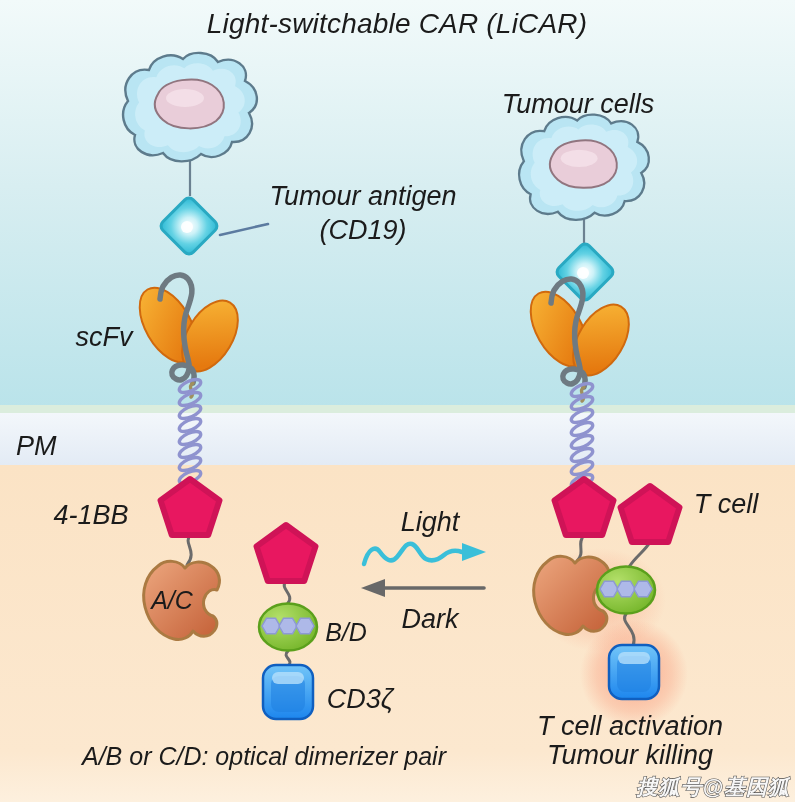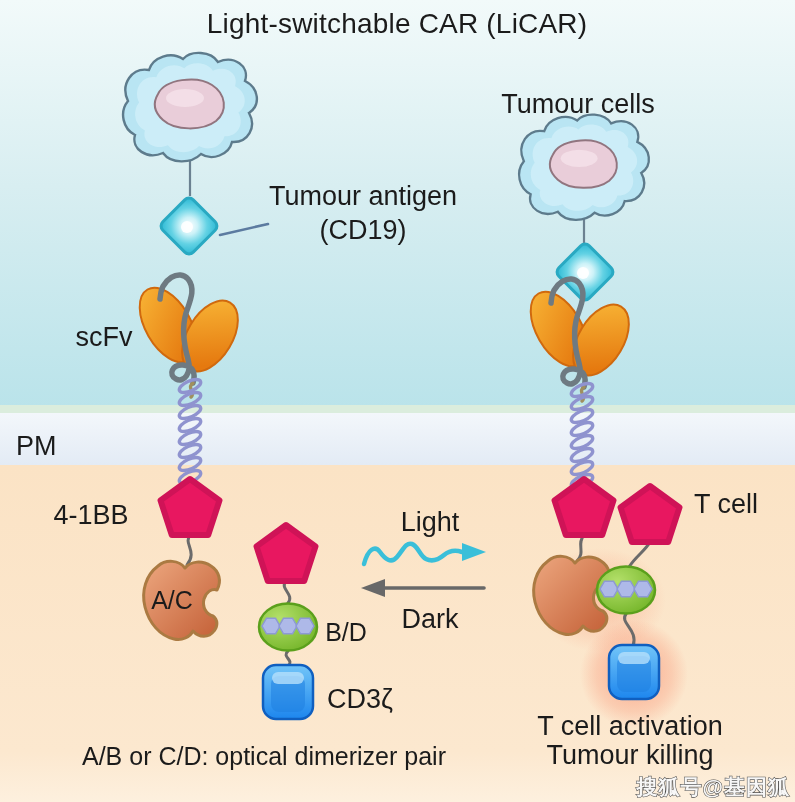--- a/index.html
+++ b/index.html
@@ -1,16 +1,16 @@
 <!DOCTYPE html>
 <html><head>
 <meta charset="utf-8">
 <style>
   html,body{margin:0;padding:0;background:#ffffff;}
-  .stage{position:relative;width:795px;height:802px;overflow:hidden;font-family:"Liberation Sans","DejaVu Sans",sans-serif;}
+  .stage{position:relative;width:795px;height:802px;overflow:hidden;font-family:"Liberation Sans","DejaVu Sans",sans-serif;font-style:italic;}
   svg{display:block;}
   text{font-family:"Liberation Sans","DejaVu Sans",sans-serif;fill:#1b1b1b;}
   .lbl{font-size:27px;}
   .title{font-size:28px;letter-spacing:.2px;}
   .sub{font-size:25px;}
   .wm{font-size:21px;font-weight:bold;fill:#f7f7f7;stroke:#4d4d4d;stroke-width:1.1px;paint-order:stroke;letter-spacing:1px;}
   .cellbody{fill:#b9e5f3;stroke:#5d7b8c;stroke-width:2.4;}
   .cellinner{fill:#cfeef8;stroke:none;opacity:.85;}
   .nucleus{fill:#e9cdd9;stroke:#91757f;stroke-width:2;}
   .nucleushl{fill:#f4e0e8;stroke:none;opacity:.9;}

